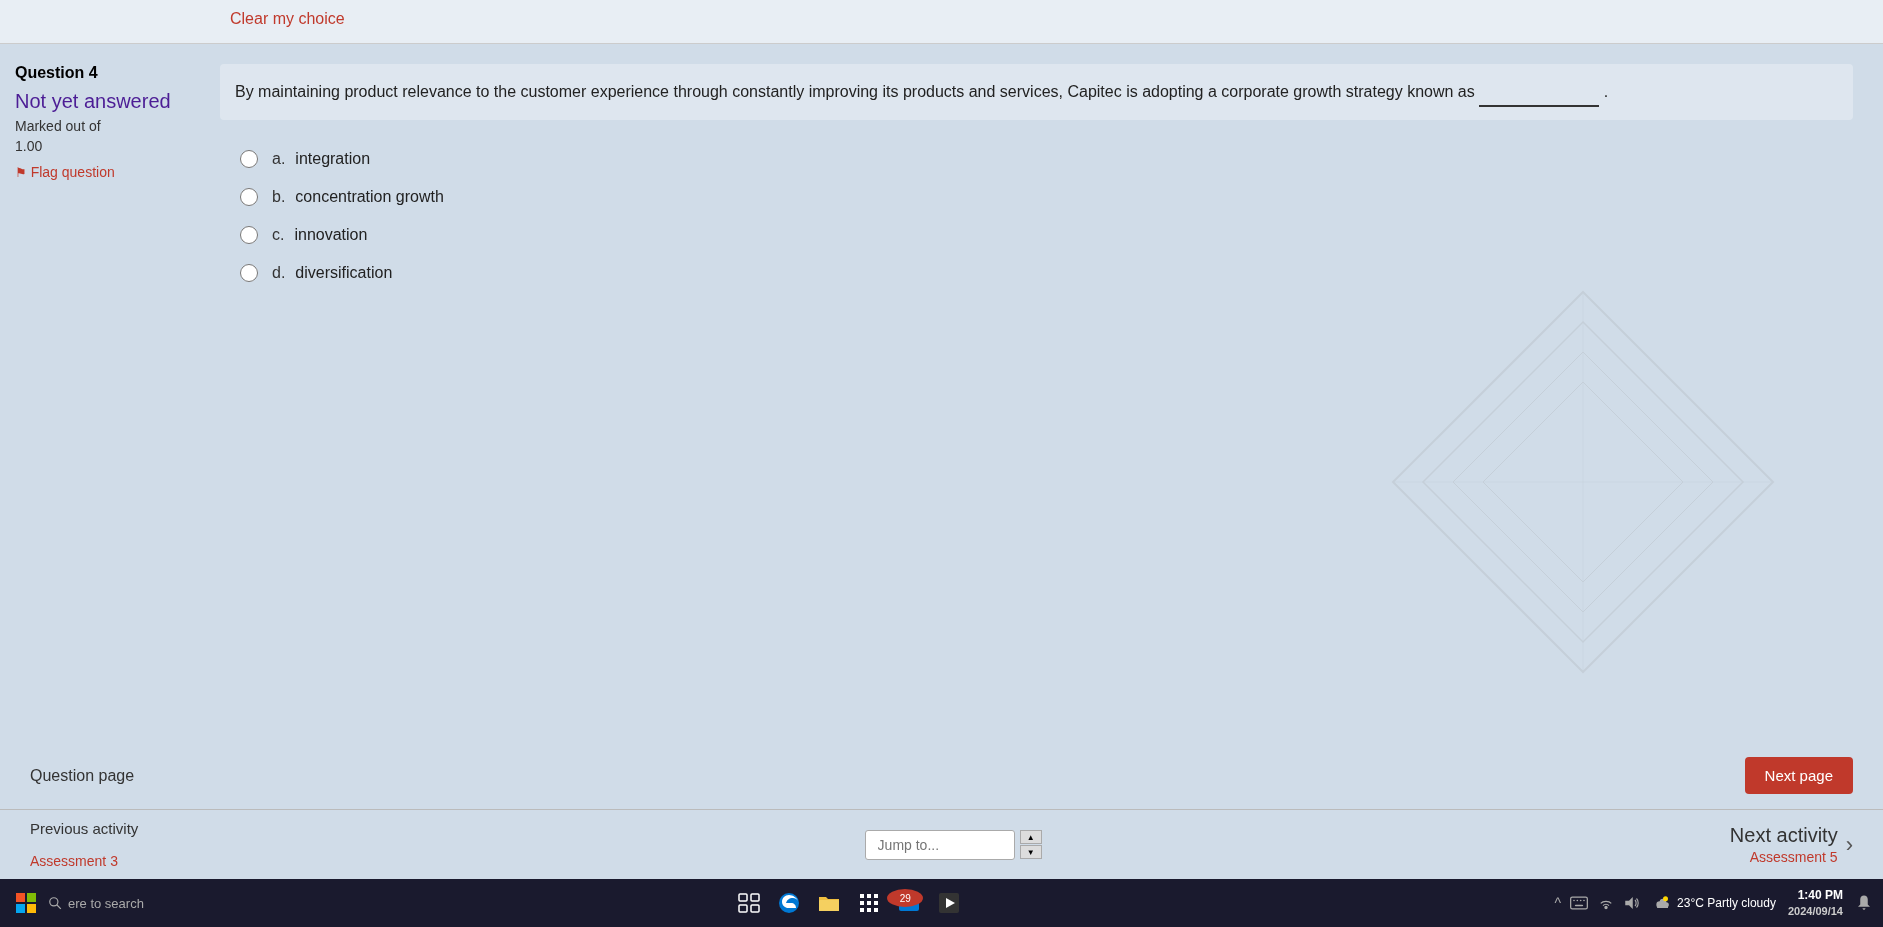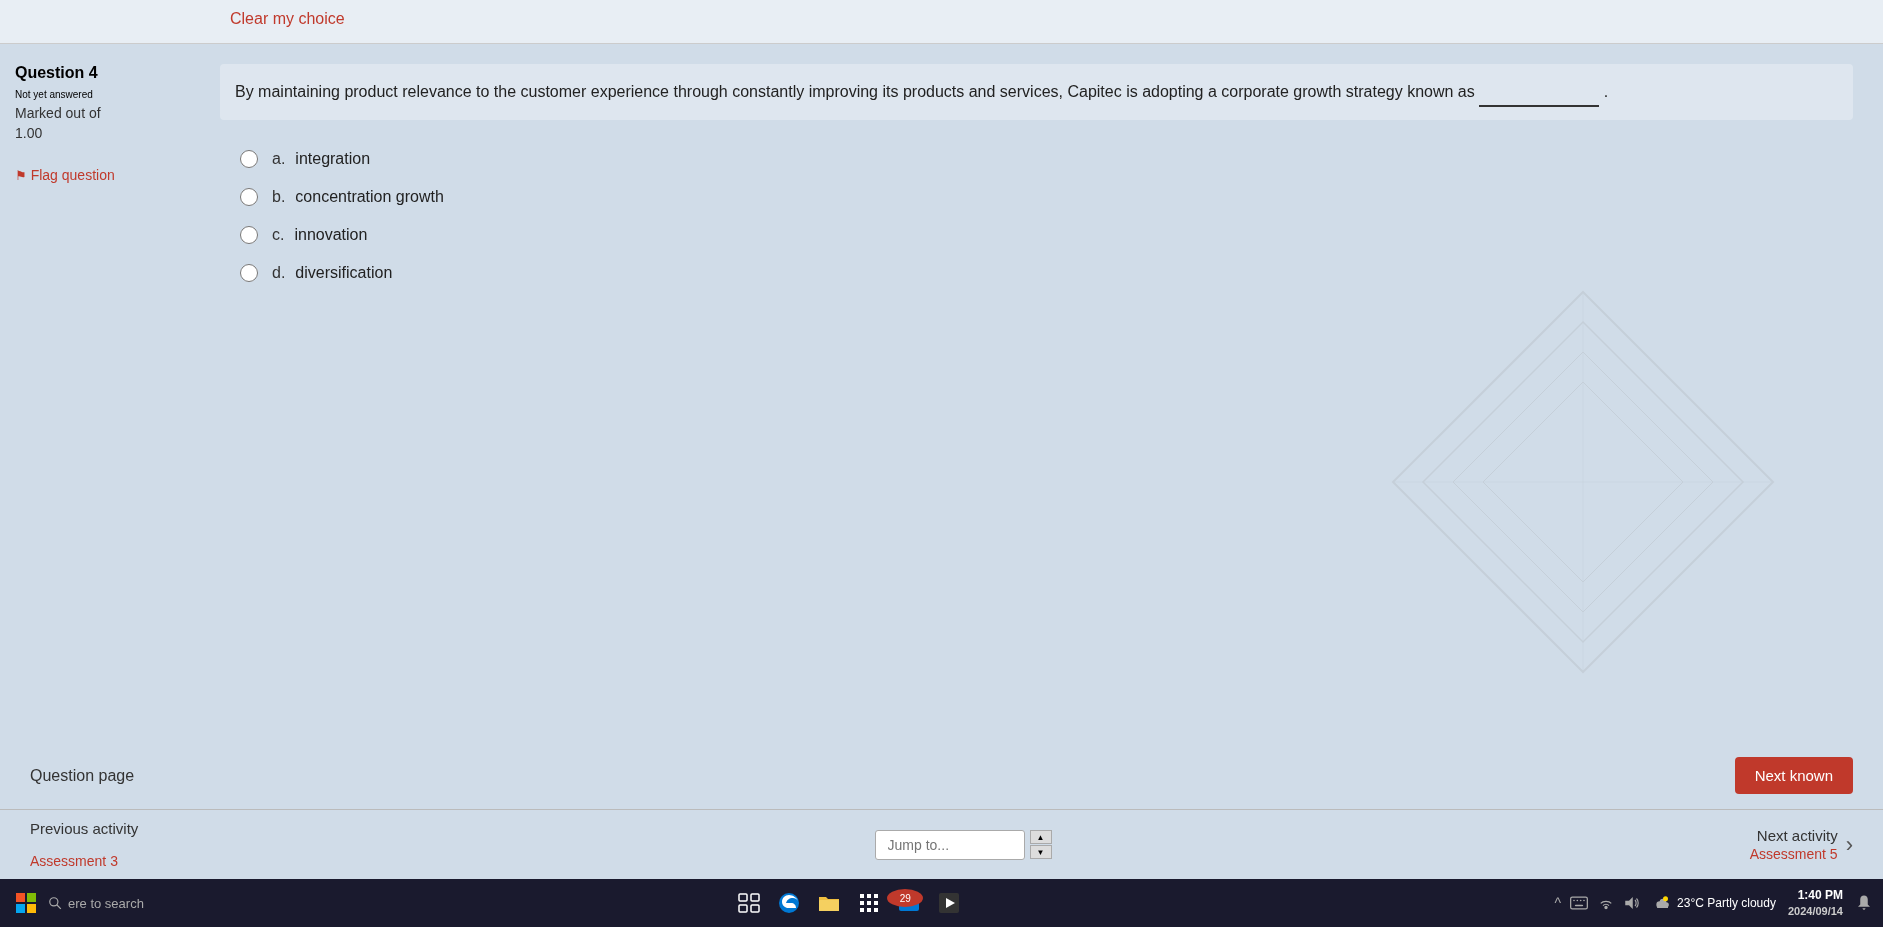--- a/index.html
+++ b/index.html
@@ -49,36 +49,36 @@
       background: #d0dce8;
     }
 
     .question-label {
       font-weight: bold;
       font-size: 16px;
       margin-bottom: 6px;
     }
 
     .not-yet-answered {
-      font-size: 10px;
-      color: #000000;
+      font-size: 20px;
+      color: #4c1d95;
       margin-bottom: 4px;
       line-height: 1.3;
     }
 
     .marked-out {
       font-size: 14px;
       color: #333;
       margin-bottom: 4px;
     }
 
     .marked-value {
       font-size: 14px;
       color: #333;
-      margin-bottom: 26px;
+      margin-bottom: 10px;
     }
 
     .flag-link {
       color: #c0392b;
       text-decoration: none;
       font-size: 14px;
       cursor: pointer;
       display: flex;
       align-items: center;
       gap: 4px;
@@ -241,21 +241,21 @@
     }
 
     .next-activity-text {
       display: flex;
       flex-direction: column;
       align-items: flex-end;
       gap: 2px;
     }
 
     .next-activity-label {
-      font-size: 15px;
+      font-size: 20px;
       color: #333;
     }
 
     .next-activity-link {
       color: #c0392b;
       text-decoration: none;
       font-size: 14px;
     }
 
     .next-chevron {
@@ -438,21 +438,21 @@
           <span class="option-letter">d.</span>
           <span class="option-text">diversification</span>
         </li>
       </ul>
 
     </div>
   </div>
 
   <div class="nav-row">
     <button class="prev-page-btn">Question page</button>
-    <button class="next-page-btn">Next known</button>
+    <button class="next-page-btn">Next page</button>
   </div>
 
   <div class="bottom-nav">
     <div class="prev-activity">
       <span class="prev-activity-label">Previous activity</span>
       <a class="prev-activity-link">Assessment 3</a>
     </div>
 
     <div class="jump-to-container">
       <input class="jump-to-input" type="text" placeholder="Jump to..." style="">

